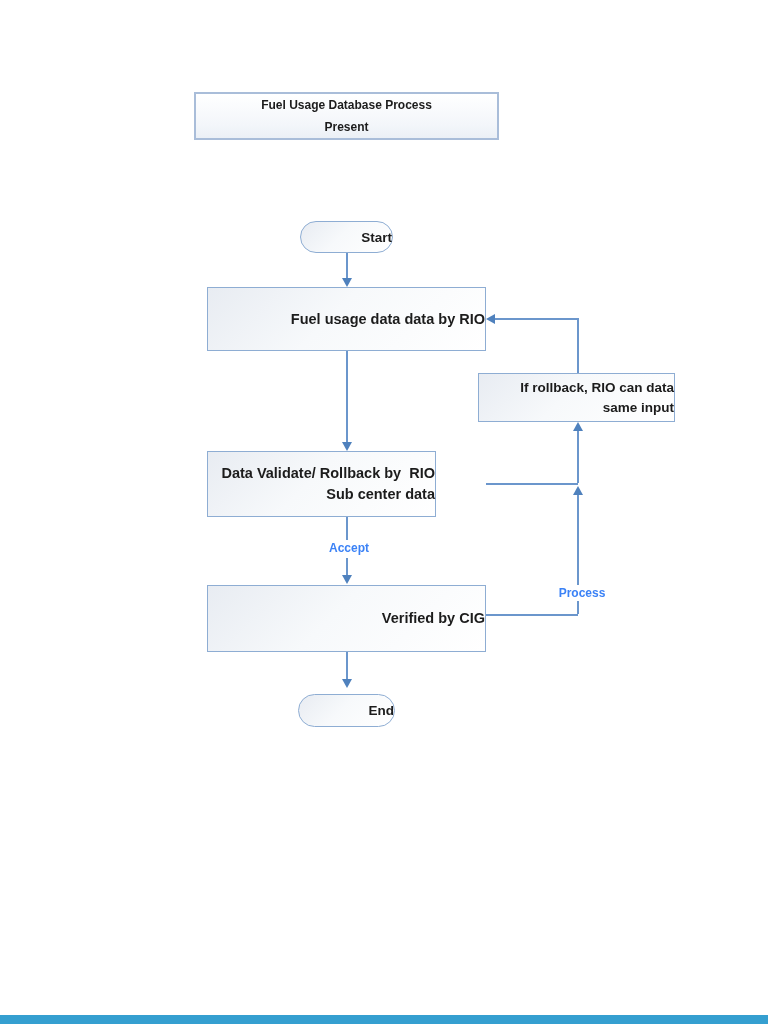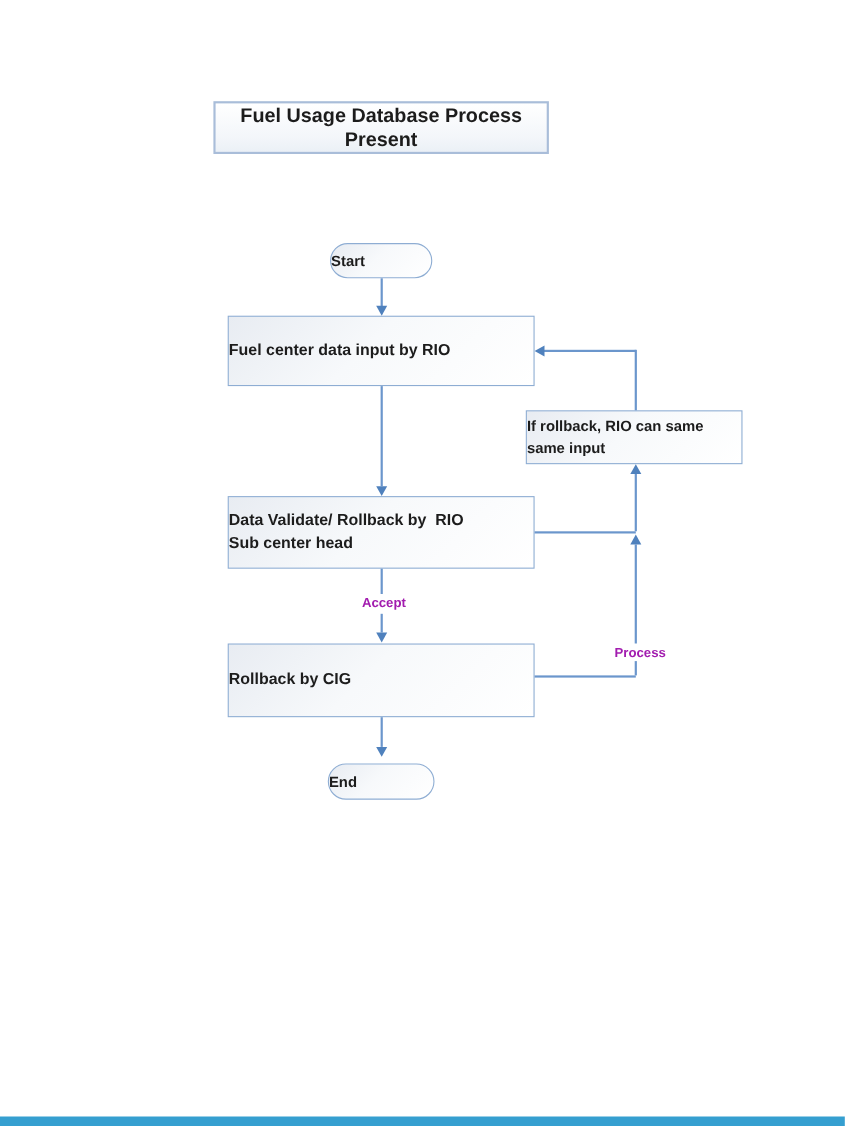--- a/index.html
+++ b/index.html
@@ -7,47 +7,47 @@
     width:768px;height:1024px;position:relative;background:#ffffff;
     font-family:"Liberation Sans", sans-serif;color:var(--ink,#1c1c1c);
     overflow:hidden;
   }
   .page{position:absolute;inset:0;}
   
   .node{
     position:absolute;box-sizing:border-box;
     border:1.5px solid var(--box-border,#8eadd3);
     background:linear-gradient(135deg,#e8ecf2 0%,#f7f9fb 45%,#ffffff 100%);
-    display:flex;flex-direction:column;align-items:flex-start;justify-content:center;
+    display:flex;flex-direction:column;align-items:flex-end;justify-content:center;
     text-align:center;font-weight:700;color:var(--ink,#1c1c1c);
   }
   .pill{border-radius:17px;font-size:13.5px;}
   .proc{font-size:14.5px;line-height:21px;}
   .note{font-size:13.5px;line-height:20px;}
   .title-box{
     position:absolute;box-sizing:border-box;left:194px;top:92px;width:305px;height:48px;
     border:2px solid var(--title-border,#a9bdd9);
     background:linear-gradient(180deg,#ffffff 0%,#f3f6fa 70%,#ebf0f6 100%);
     display:flex;flex-direction:column;align-items:center;justify-content:center;
-    font-size:18px;font-weight:700;line-height:22px;text-align:center;
+    font-size:12px;font-weight:700;line-height:22px;text-align:center;
   }
   .pre{white-space:pre-wrap;}
   
   .vline,.hline{position:absolute;background:var(--line,#6b96cc);}
   .vline{width:1.5px;}
   .hline{height:1.5px;}
   
   .head{position:absolute;width:0;height:0;}
   .head-down{border-left:5px solid transparent;border-right:5px solid transparent;border-top:9px solid var(--arrow,#4f81bd);}
   .head-up{border-left:5px solid transparent;border-right:5px solid transparent;border-bottom:9px solid var(--arrow,#4f81bd);}
   .head-left{border-top:5px solid transparent;border-bottom:5px solid transparent;border-right:9px solid var(--arrow,#4f81bd);}
   
   .edge-label{
     position:absolute;background:#ffffff;z-index:3;
-    font-size:12px;font-weight:600;color:#a21caf;text-align:center;
+    font-size:12px;font-weight:600;color:#3b82f6;text-align:center;
     padding:1px 3px;
   }
   .footer-bar{position:absolute;left:0;right:0;bottom:0;height:9px;background:var(--footer,#359fd0);}
 </style>
 </head>
 <body>
 
 <div class="page">
 
   <div class="title-box">
@@ -56,52 +56,52 @@
   </div>
 
   <div class="node pill" style="left:300px;top:221px;width:93px;height:32px;">
     <div>Start</div>
   </div>
 
   <div class="vline" style="left:346px;top:253px;height:26px;"></div>
   <div class="head head-down" style="left:342px;top:278px;"></div>
 
   <div class="node proc" style="left:207px;top:287px;width:279px;height:64px;">
-    <div>Fuel center data input by RIO</div>
+    <div>Fuel usage data data by RIO</div>
   </div>
 
   <div class="vline" style="left:346px;top:351px;height:91px;"></div>
   <div class="head head-down" style="left:342px;top:442px;"></div>
 
-  <div class="node proc" style="left:207px;top:451px;width:279px;height:66px;">
+  <div class="node proc" style="left:207px;top:451px;width:229px;height:66px;">
     <div class="pre">Data Validate/ Rollback by  RIO</div>
-    <div>Sub center head</div>
+    <div>Sub center data</div>
   </div>
 
   <div class="vline" style="left:346px;top:517px;height:24px;"></div>
   <div class="edge-label" style="left:312px;top:540px;width:68px;">Accept</div>
   <div class="vline" style="left:346px;top:558px;height:17px;"></div>
   <div class="head head-down" style="left:342px;top:575px;"></div>
 
   <div class="node proc" style="left:207px;top:585px;width:279px;height:67px;">
     <div>
-      <span>Rollback by</span>
+      <span>Verified by</span>
       <span style="font-weight:700;">CIG</span>
     </div>
   </div>
 
   <div class="vline" style="left:346px;top:652px;height:27px;"></div>
   <div class="head head-down" style="left:342px;top:679px;"></div>
 
   <div class="node pill" style="left:298px;top:694px;width:97px;height:33px;">
     <div>End</div>
   </div>
 
   <div class="node note" style="left:478px;top:373px;width:197px;height:49px;">
-    <div>If rollback, RIO can same</div>
+    <div>If rollback, RIO can data</div>
     <div>same input</div>
   </div>
 
   <div class="vline" style="left:577px;top:318px;height:55px;"></div>
   <div class="hline" style="left:494px;top:318px;width:84px;"></div>
   <div class="head head-left" style="left:486px;top:314px;"></div>
 
   <div class="hline" style="left:486px;top:483px;width:92px;"></div>
   <div class="vline" style="left:577px;top:430px;height:53px;"></div>
   <div class="head head-up" style="left:573px;top:422px;"></div>

